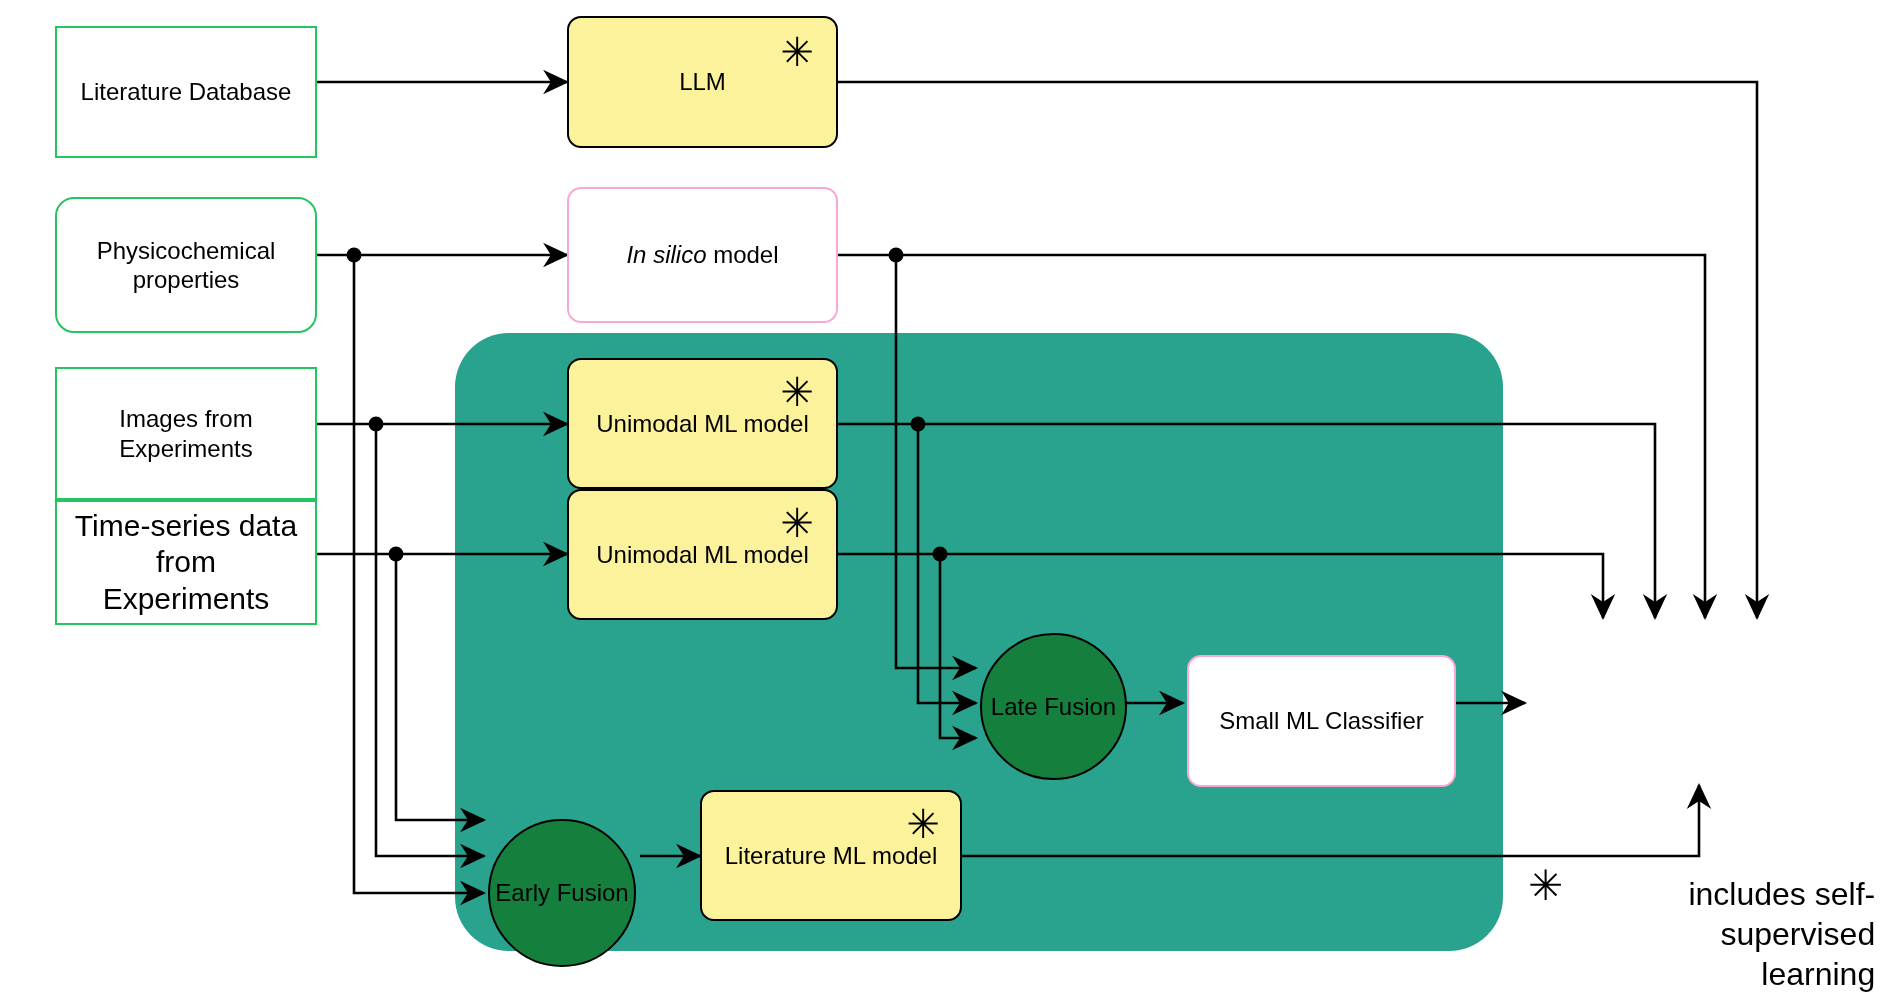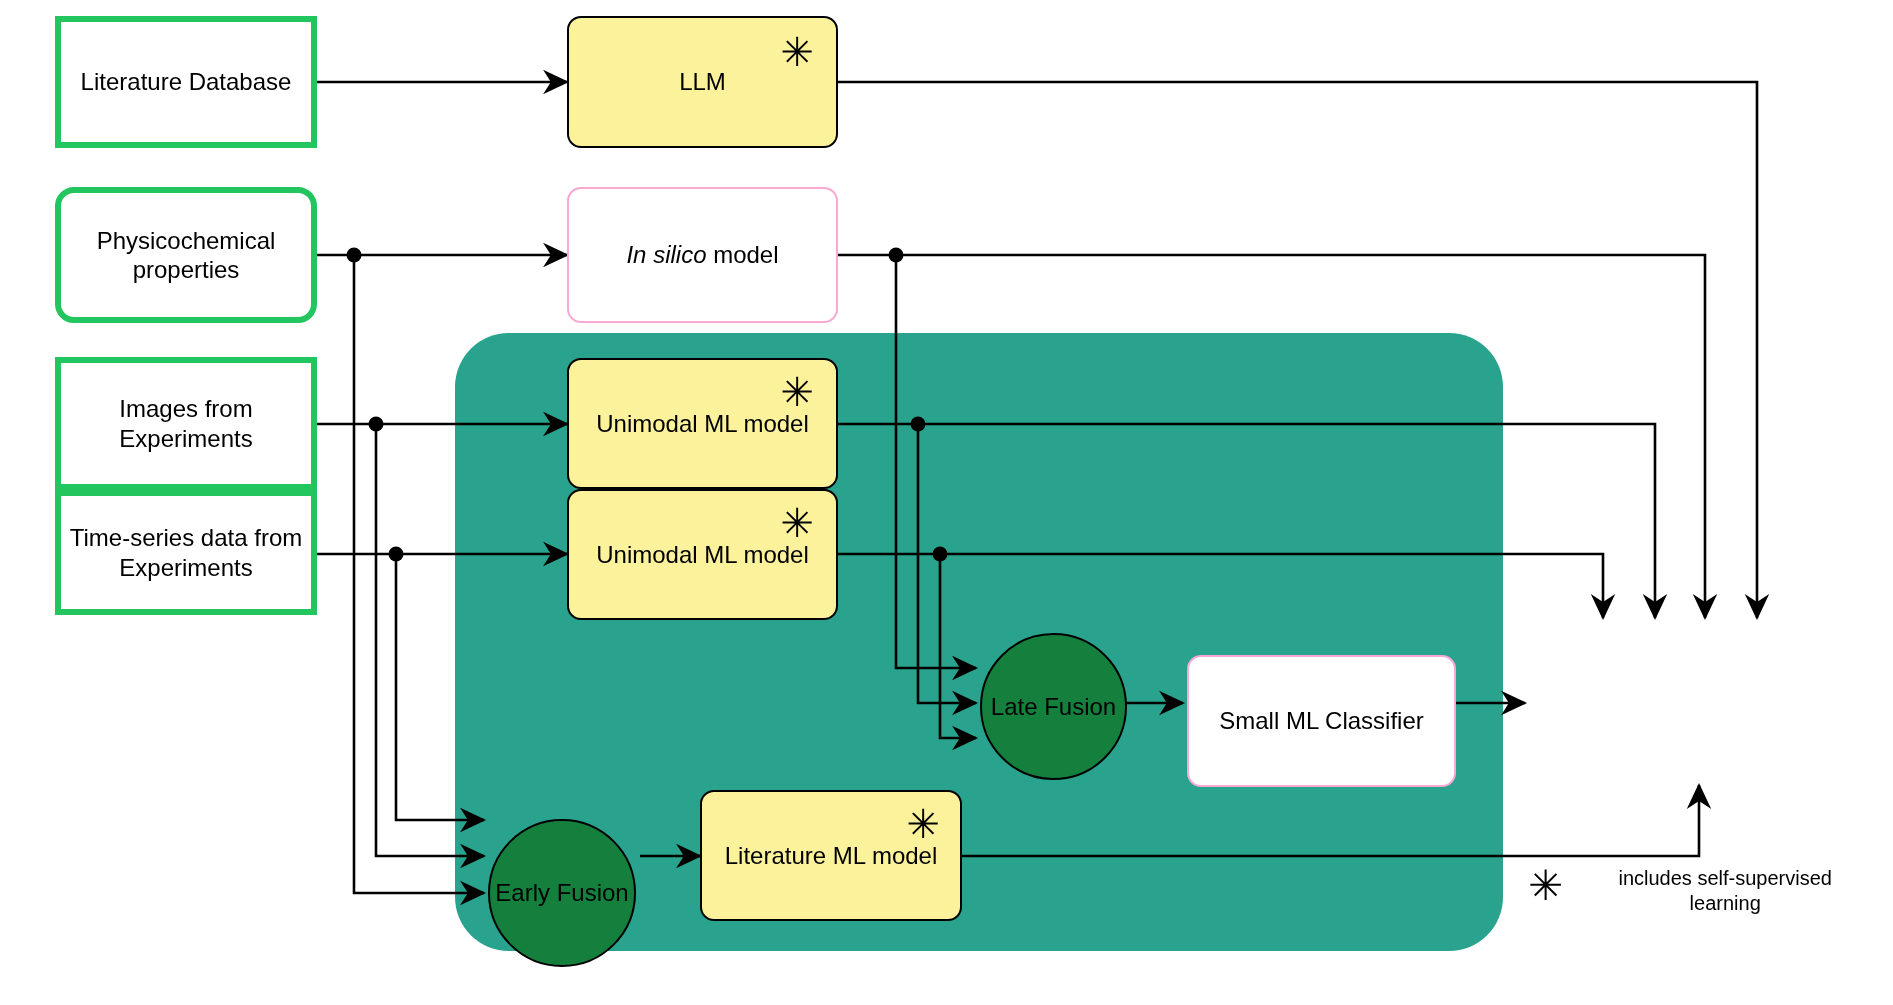--- a/index.html
+++ b/index.html
@@ -1,31 +1,31 @@
 <!DOCTYPE html>
 <html><head>
 <meta charset="utf-8">
 <style>
   html,body{margin:0;padding:0;background:#ffffff;}
   #root{position:relative;width:1893px;height:1005px;background:#ffffff;
         font-family:"Liberation Sans",sans-serif;overflow:hidden;}
   svg#wires{position:absolute;left:0;top:0;width:1893px;height:1005px;}
   .node{position:absolute;box-sizing:border-box;display:flex;align-items:center;
         justify-content:center;text-align:center;color:#000;line-height:1.22;}
-  .rect{border:6px solid #22c55e;background:#fff;}
+  .rect{border:2px solid #22c55e;background:#fff;margin-top:10px;}
   .rrect{border:2px solid #f9a8d4;background:#fff;border-radius:14px;}
   .yellow{border:2px solid #000;background:#FCF29C;border-radius:14px;}
   .ellipse{border:2px solid #000;background:#15803d;border-radius:50%;}
   .teal{position:absolute;background:#29A38D;border-radius:54px;}
   .lbl{position:relative;z-index:3;font-size:24px;}
-  .lbl-sm{font-size:24px;}
+  .lbl-sm{font-size:30px;}
   .ast{position:absolute;font-size:40px;line-height:1;font-weight:700;color:#000;
        z-index:4;font-family:"DejaVu Sans",sans-serif;}
   .legend{position:absolute;display:flex;align-items:flex-start;gap:12px;}
-  .legend-text{font-size:20px;line-height:1.25;text-align:center;width:300px;}
+  .legend-text{font-size:32px;line-height:1.25;text-align:right;width:300px;margin-top:8px;}
   .legend-ast{font-size:42px;line-height:0.95;font-weight:700;
               font-family:"DejaVu Sans",sans-serif;}
   .ital{font-style:italic;}
 </style>
 </head>
 <body>
 
 <div id="root">
 
   <div class="teal" style="left:455px;top:333px;width:1048px;height:618px;"></div>

